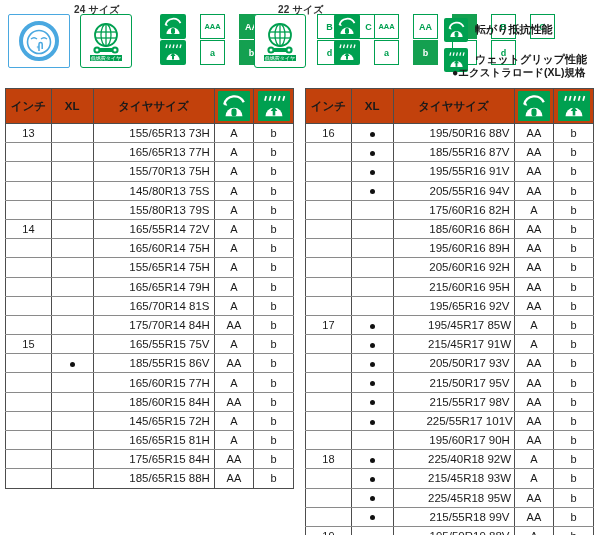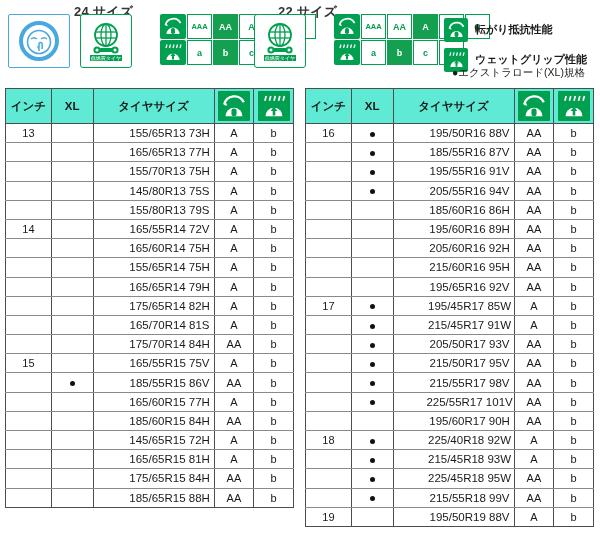--- a/index.html
+++ b/index.html
@@ -12,33 +12,33 @@
   
   .banner{position:absolute;left:0;top:0;width:600px;height:86px;}
 
   .quiet-logo{
     position:absolute;left:8px;top:14px;width:60px;height:52px;
     border:1px solid #4aa8e0;background:#fff;border-radius:2px;
     display:flex;align-items:center;justify-content:center;
   }
 
   .size-label{
-    position:absolute;font-size:13px;font-weight:bold;color:#333;
+    position:absolute;font-size:10px;font-weight:bold;color:#333;
     letter-spacing:.2px;white-space:nowrap;
   }
 
   .eco-badge{
     position:absolute;width:50px;height:52px;border:1px solid #00a050;
     background:#fff;border-radius:3px;display:flex;align-items:center;
     justify-content:center;
   }
 
   
   .grade-grid{position:absolute;display:flex;flex-direction:column;gap:1px;}
-  .grade-row{display:flex;gap:1px;height:25px;padding-left:26px;}
+  .grade-row{display:flex;gap:14px;height:25px;padding-left:26px;}
   .grade-ico{
     width:26px;height:25px;background:#00a050;border-radius:2px;
     display:flex;align-items:center;justify-content:center;flex:none;
   }
   .grade-cell{
     width:25px;height:25px;border:1px solid #00a050;background:#fff;
     color:#00a050;font-size:9px;font-weight:bold;
     display:flex;align-items:center;justify-content:center;
     box-sizing:border-box;flex:none;
   }
@@ -49,34 +49,34 @@
   .legend{position:absolute;left:444px;top:16px;}
   .legend-row{display:flex;align-items:center;height:27px;margin-bottom:3px;}
   .legend-ico{
     width:24px;height:24px;background:#00a050;border-radius:2px;
     display:flex;align-items:center;justify-content:center;flex:none;
   }
   .legend-txt{
     font-size:11px;font-weight:bold;color:#1a1a1a;margin-left:7px;white-space:nowrap;
   }
   .xl-note{
-    position:absolute;left:452px;top:66px;font-size:10.5px;font-weight:normal;
+    position:absolute;left:452px;top:66px;font-size:10.5px;font-weight:bold;
     color:#1a1a1a;white-space:nowrap;
   }
 
   
   .tbl-wrap{position:absolute;top:88px;}
   .tbl-wrap.left{left:5px;width:289px;}
   .tbl-wrap.right{left:305px;width:289px;}
 
   table{border-collapse:collapse;width:100%;table-layout:fixed;}
   table,td,th{border:1px solid #4d4d4d;}
   th,td{padding:0;text-align:center;vertical-align:middle;}
 
-  thead th{height:34px;background:#5eead4;font-size:11.5px;font-weight:bold;}
+  thead th{height:34px;background:#c2410c;font-size:11.5px;font-weight:bold;}
   thead th.ico-th{padding:0;}
   .th-ico{
     width:32px;height:30px;background:#00a050;margin:0 auto;border-radius:1px;
     display:flex;align-items:center;justify-content:center;
   }
 
   tbody td{height:18.2px;font-size:11px;background:#fff;}
   td.c-inch{width:44px;}
   td.c-xl{width:40px;}
   td.c-size{width:118px;font-size:11.5px;padding-left:32px;}
@@ -351,27 +351,20 @@
         <tr>
           <td class="c-inch"></td>
           <td class="c-xl"></td>
           <td class="c-size">165/65R14 79H</td>
           <td class="c-rr">A</td>
           <td class="c-wg">b</td>
         </tr>
         <tr>
           <td class="c-inch"></td>
           <td class="c-xl"></td>
-          <td class="c-size">175/65R14 82H</td>
-          <td class="c-rr">A</td>
-          <td class="c-wg">b</td>
-        </tr>
-        <tr>
-          <td class="c-inch"></td>
-          <td class="c-xl"></td>
           <td class="c-size">165/70R14 81S</td>
           <td class="c-rr">A</td>
           <td class="c-wg">b</td>
         </tr>
         <tr>
           <td class="c-inch"></td>
           <td class="c-xl"></td>
           <td class="c-size">175/70R14 84H</td>
           <td class="c-rr">AA</td>
           <td class="c-wg">b</td>
@@ -495,20 +488,27 @@
         <tr>
           <td class="c-inch"></td>
           <td class="c-xl"><span class="dot"></span></td>
           <td class="c-size">205/55R16 94V</td>
           <td class="c-rr">AA</td>
           <td class="c-wg">b</td>
         </tr>
         <tr>
           <td class="c-inch"></td>
           <td class="c-xl"></td>
+          <td class="c-size">175/60R16 82H</td>
+          <td class="c-rr">A</td>
+          <td class="c-wg">b</td>
+        </tr>
+        <tr>
+          <td class="c-inch"></td>
+          <td class="c-xl"></td>
           <td class="c-size">185/60R16 86H</td>
           <td class="c-rr">AA</td>
           <td class="c-wg">b</td>
         </tr>
         <tr>
           <td class="c-inch"></td>
           <td class="c-xl"></td>
           <td class="c-size">195/60R16 89H</td>
           <td class="c-rr">AA</td>
           <td class="c-wg">b</td>

